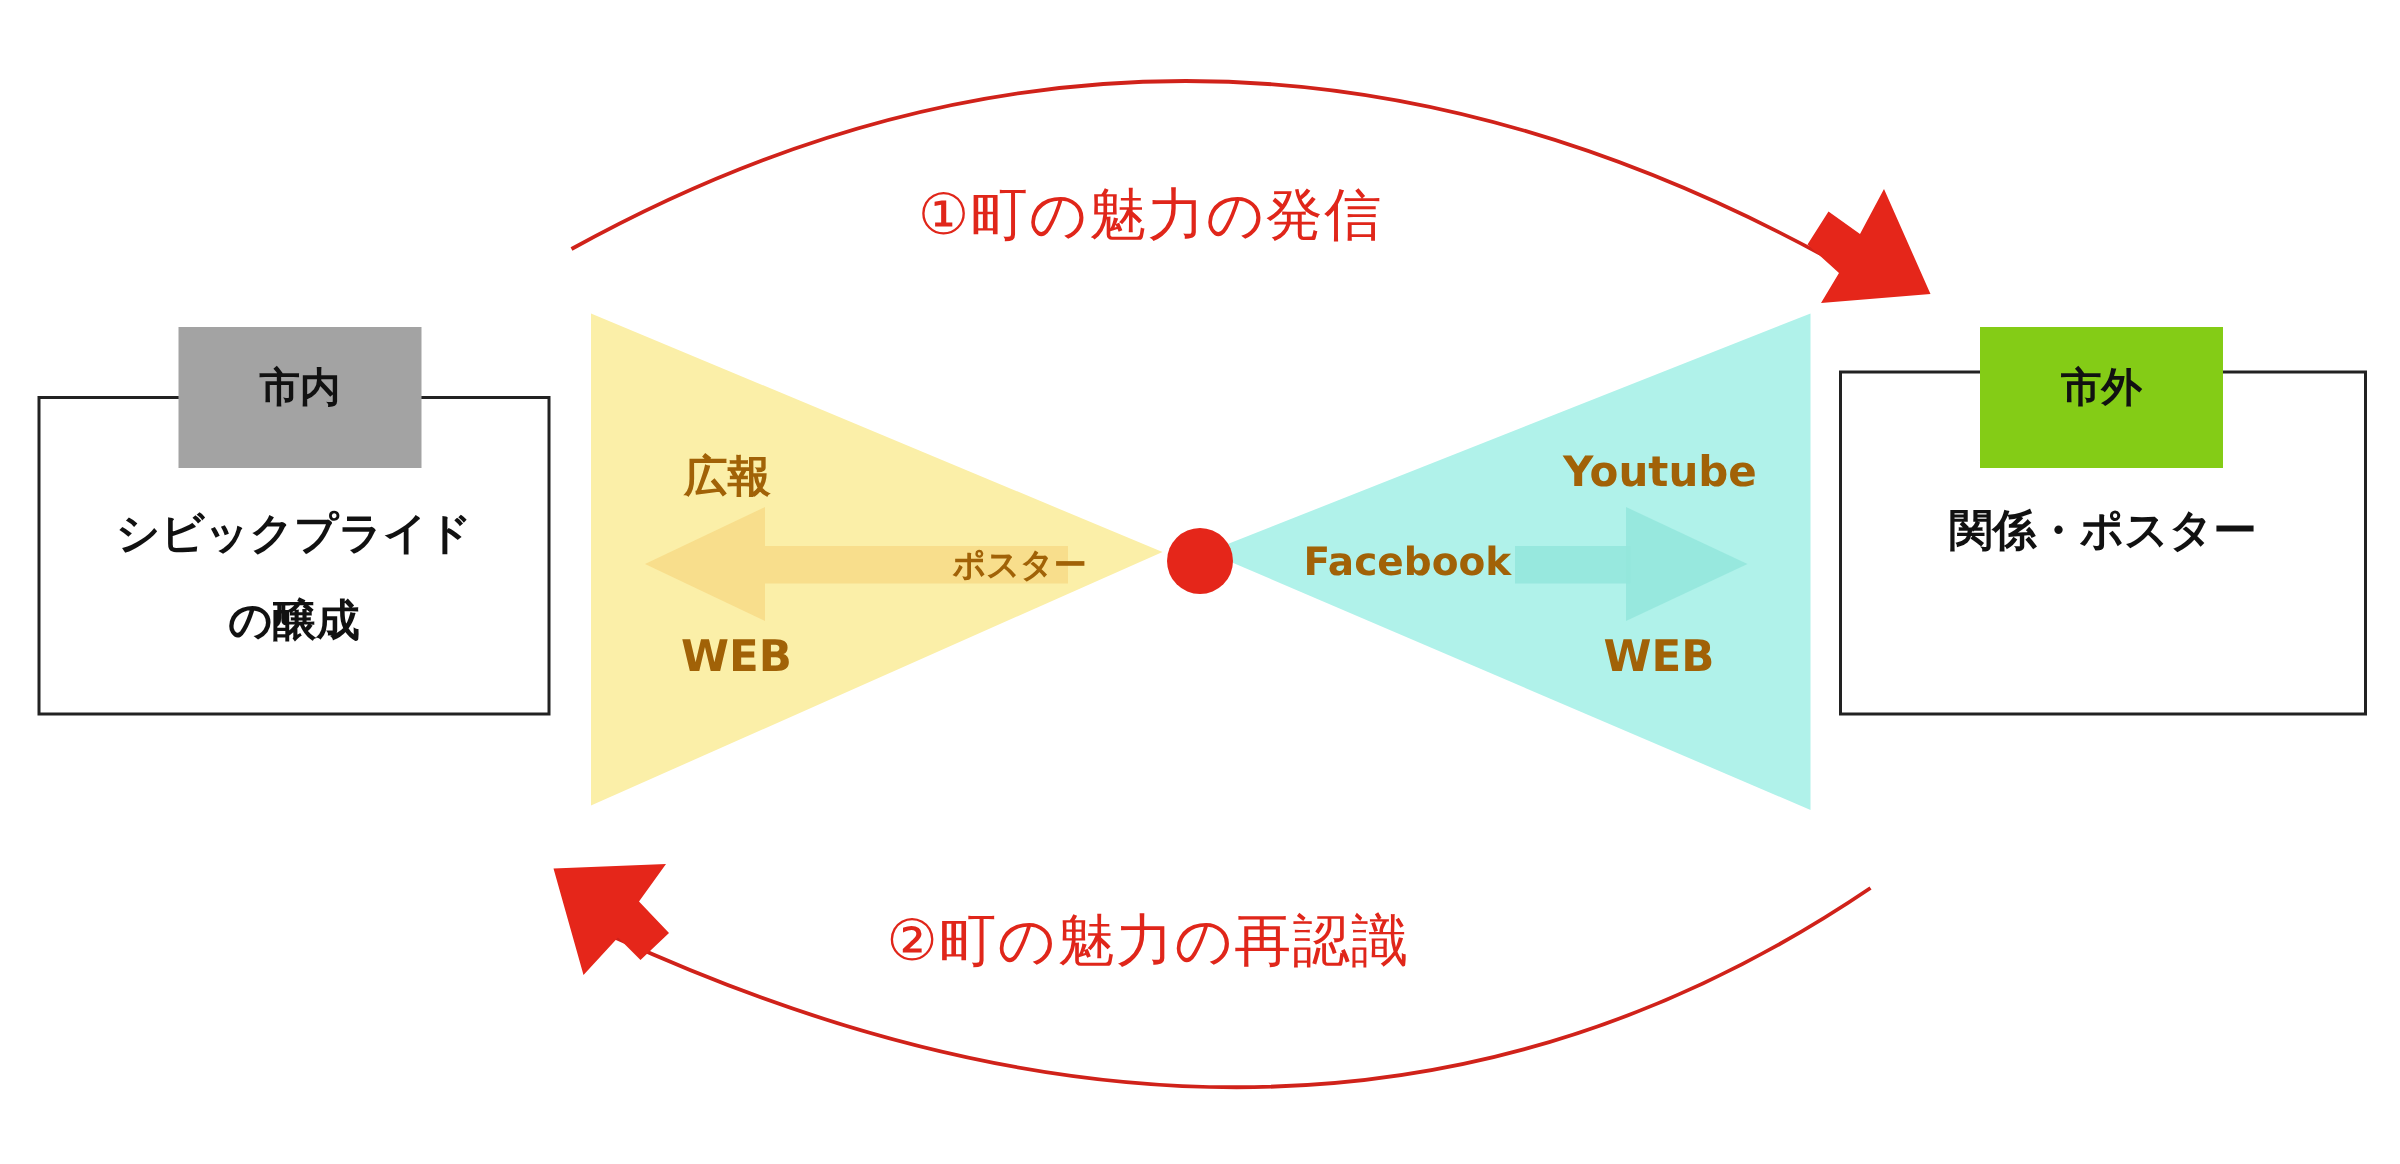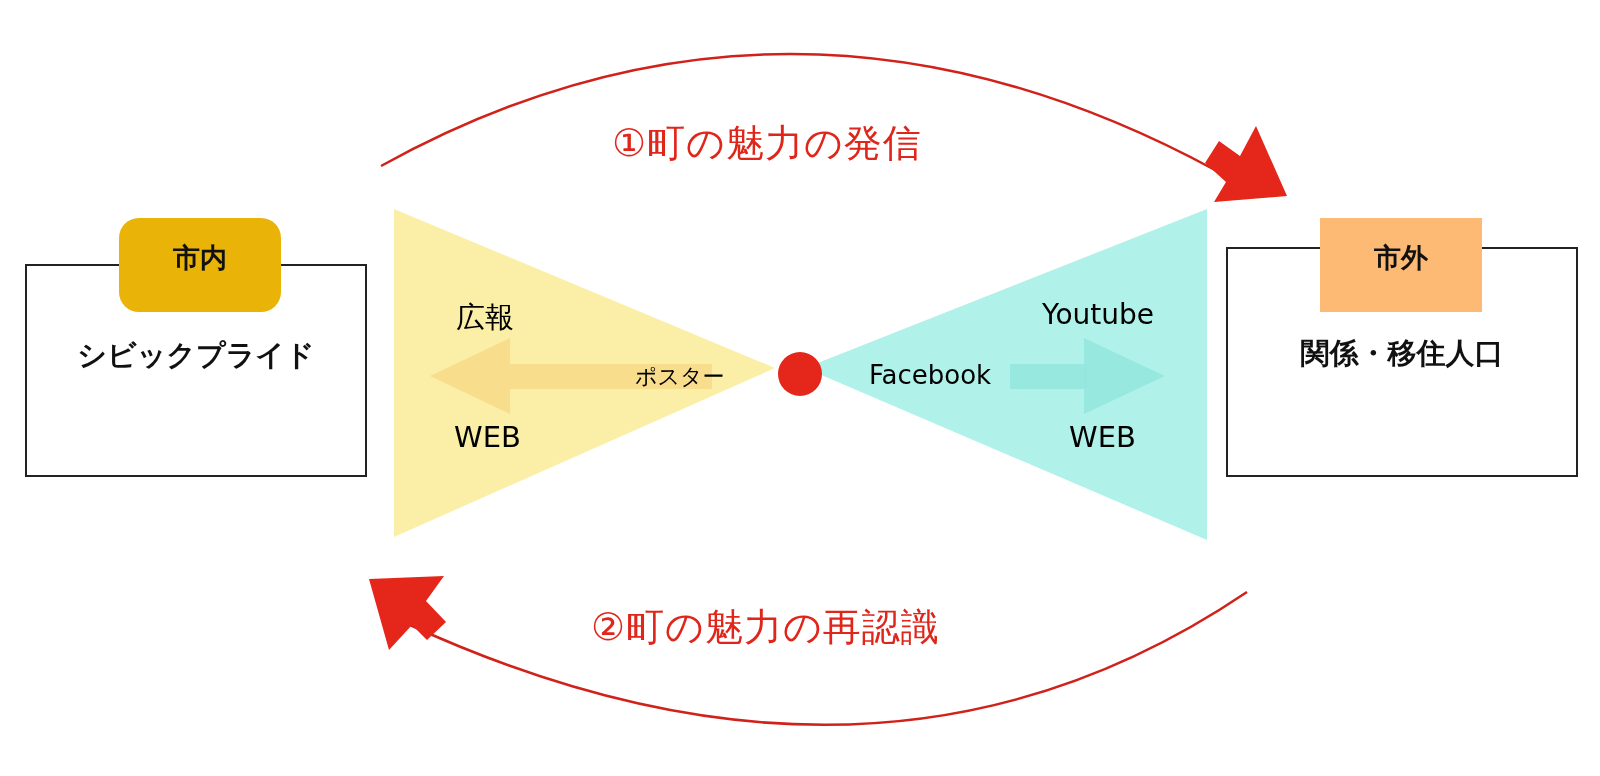--- a/index.html
+++ b/index.html
@@ -4,21 +4,21 @@
   <style>
     html, body { margin: 0; padding: 0; background: #ffffff; }
     body { width: 1600px; height: 776px; position: relative; overflow: hidden;
            font-family: "DejaVu Sans", "Liberation Sans", sans-serif; }
     .layer { position: absolute; left: 0; top: 0; width: 1600px; height: 776px; }
     .box { position: absolute; background: #fff; border: 2px solid #222; box-sizing: border-box; }
     .tag { position: absolute; box-sizing: border-box; display: flex; align-items: center; justify-content: center;
            font-weight: bold; font-size: 27px; color: #111; }
     .box-text { position: absolute; left: 0; right: 0; text-align: center; font-weight: bold; font-size: 29px;
                 color: #111; line-height: 58px; }
-    .lbl { position: absolute; font-weight: normal; color: #000000; white-space: nowrap; }
+    .lbl { position: absolute; font-weight: bold; color: #a16207; white-space: nowrap; }
     .flow-title { position: absolute; font-weight: normal; color: #e0261a; font-size: 38px; white-space: nowrap;
                   letter-spacing: 1px; }
   </style>
 </head>
 <body>
 
 <svg class="layer" viewBox="0 0 1600 776" xmlns="http://www.w3.org/2000/svg">
 
   <polygon points="394,209 775,368 394,537" fill="#fbefa8"></polygon>
 
@@ -42,30 +42,31 @@
   <path d="M 1247 592 Q 880 840 410 625" fill="none" stroke="#d0221a" stroke-width="2.5"></path>
   <polygon points="369,579 444,576 426,601 446,622 427,640 412,625 389,650" fill="#e5261a"></polygon>
 </svg>
 
 <div class="flow-title" style="left:612px; top:118px;">①町の魅力の発信</div>
 <div class="flow-title" style="left:591px; top:602px;">②町の魅力の再認識</div>
 
 <div class="box" style="left:25px; top:264px; width:342px; height:213px;">
   <div class="box-text" style="top:60px;">
     <div>シビックプライド</div>
+    <div>の醸成</div>
   </div>
 </div>
-<div class="tag" style="left:119px; top:218px; width:162px; height:94px; background:#eab308; align-items:flex-start; padding-top:22px;border-radius:20px;">市内</div>
+<div class="tag" style="left:119px; top:218px; width:162px; height:94px; background:#a3a3a3; align-items:flex-start; padding-top:22px;">市内</div>
 
 <div class="box" style="left:1226px; top:247px; width:352px; height:230px;">
   <div class="box-text" style="top:75px;">
-    <div>関係・移住人口</div>
+    <div>関係・ポスター</div>
   </div>
 </div>
-<div class="tag" style="left:1320px; top:218px; width:162px; height:94px; background:#fdba74; align-items:flex-start; padding-top:22px;">市外</div>
+<div class="tag" style="left:1320px; top:218px; width:162px; height:94px; background:#84cc16; align-items:flex-start; padding-top:22px;">市外</div>
 
 <div class="lbl" style="left:456px; top:298px; font-size:29px;">広報</div>
 <div class="lbl" style="left:593px; top:362px; font-size:22px;margin-left:42px;">ポスター</div>
 <div class="lbl" style="left:454px; top:420px; font-size:29px;">WEB</div>
 
 <div class="lbl" style="left:1042px; top:298px; font-size:28px;">Youtube</div>
 <div class="lbl" style="left:869px; top:360px; font-size:26px;">Facebook</div>
 <div class="lbl" style="left:1069px; top:420px; font-size:29px;">WEB</div>
 
 </body></html>

